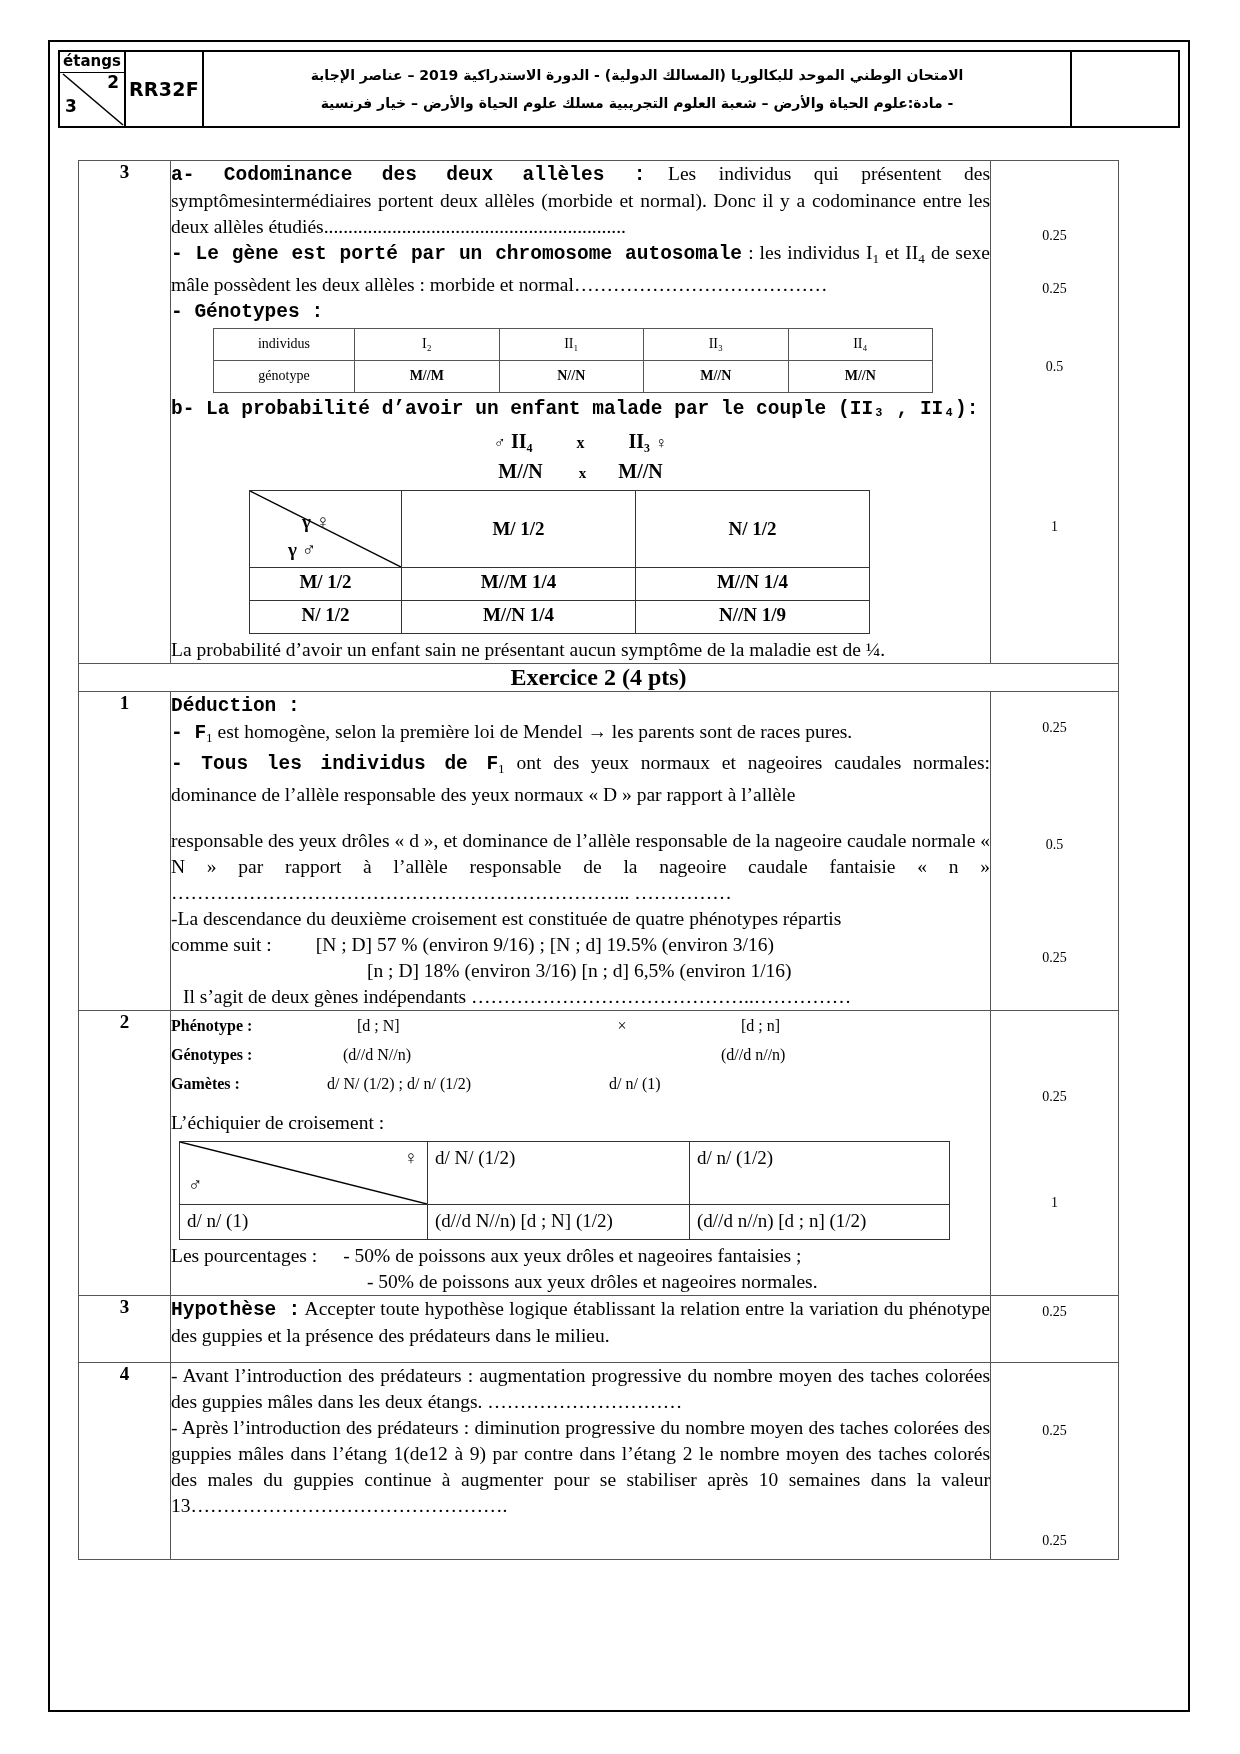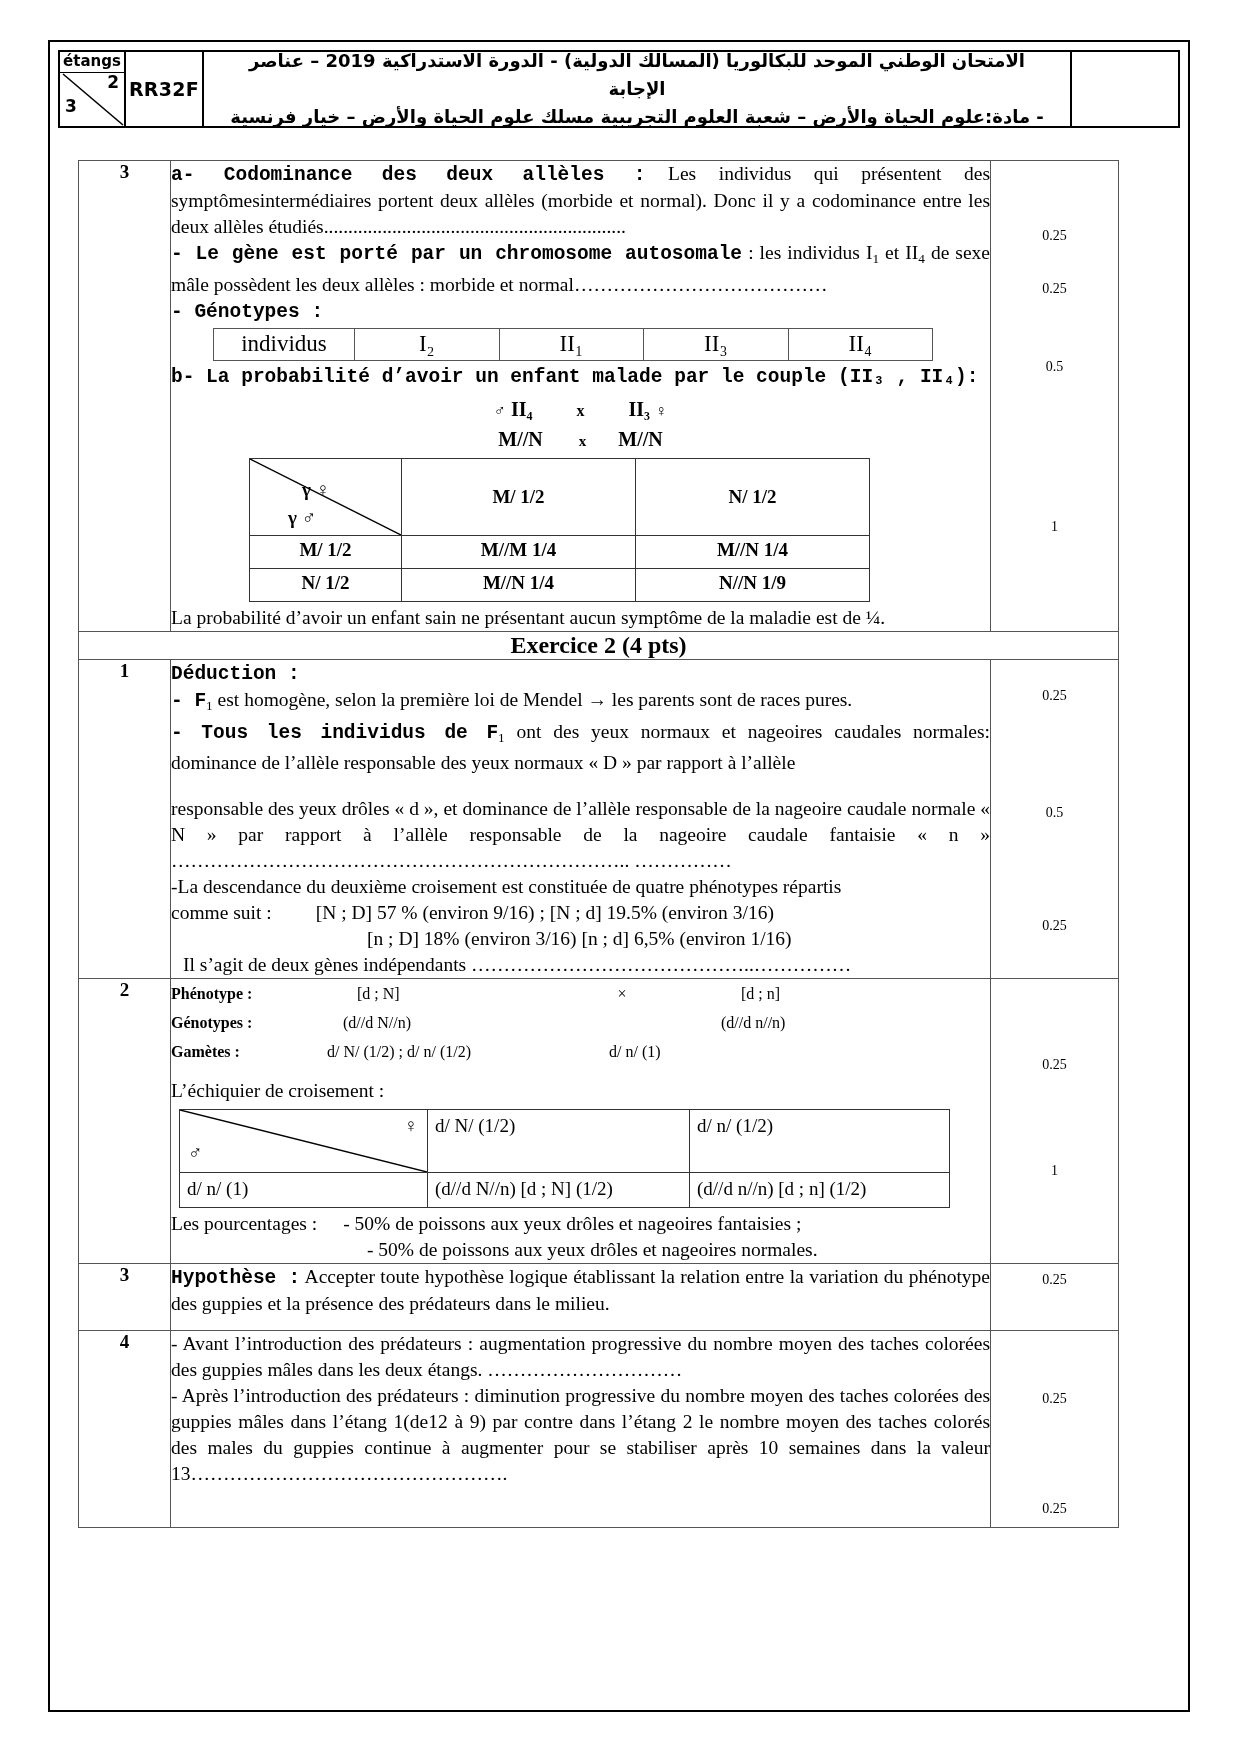--- a/index.html
+++ b/index.html
@@ -94,21 +94,21 @@
     border: 2px solid #000;
     border-left: none;
     box-sizing: border-box;
     display: flex;
     flex-direction: column;
     align-items: center;
     justify-content: center;
     direction: rtl;
     font-family: "DejaVu Sans", sans-serif;
     font-weight: bold;
-    font-size: 18px;
+    font-size: 14px;
     line-height: 28px;
     padding: 0 14px;
     text-align: center;
   }
   .hdr-right {
     width: 108px;
     border: 2px solid #000;
     border-left: none;
     box-sizing: border-box;
   }
@@ -170,21 +170,21 @@
   
   .gtab {
     border-collapse: collapse;
     margin: 3px 0 2px 42px;
     table-layout: fixed;
     width: 720px;
   }
   .gtab td {
     border: 1.5px solid #555;
     text-align: center;
-    font-size: 23px;
+    font-size: 14px;
     padding: 2px 0 3px 0;
   }
   .gtab .lbl { width: 140px; }
   .gtab tr.g2 td { font-weight: bold; }
 
   
   .pun {
     border-collapse: collapse;
     table-layout: fixed;
     margin: 4px 0 3px 78px;
@@ -319,20 +319,27 @@
         <div><b>- Génotypes :</b></div>
 
         <table class="gtab">
           <tbody>
                 <tr class="g1">
             <td class="lbl">individus</td>
             <td>I₂</td>
             <td>II₁</td>
             <td>II₃</td>
             <td>II₄</td>
+          </tr>
+          <tr class="g2">
+            <td class="lbl" style="font-weight:normal">génotype</td>
+            <td>M//M</td>
+            <td>N//N</td>
+            <td>M//N</td>
+            <td>M//N</td>
           </tr>
         </tbody>
             </table>
 
         <div><b>b- La probabilité d’avoir un enfant malade par le couple (II₃ , II₄):</b></div>
 
         <div class="center" style="margin-top:6px;font-weight:bold;font-size:20px">
           <span style="font-weight:normal;font-size:16px">♂</span>
           <span>II₄</span>
           <span style="display:inline-block;width:34px"></span>

